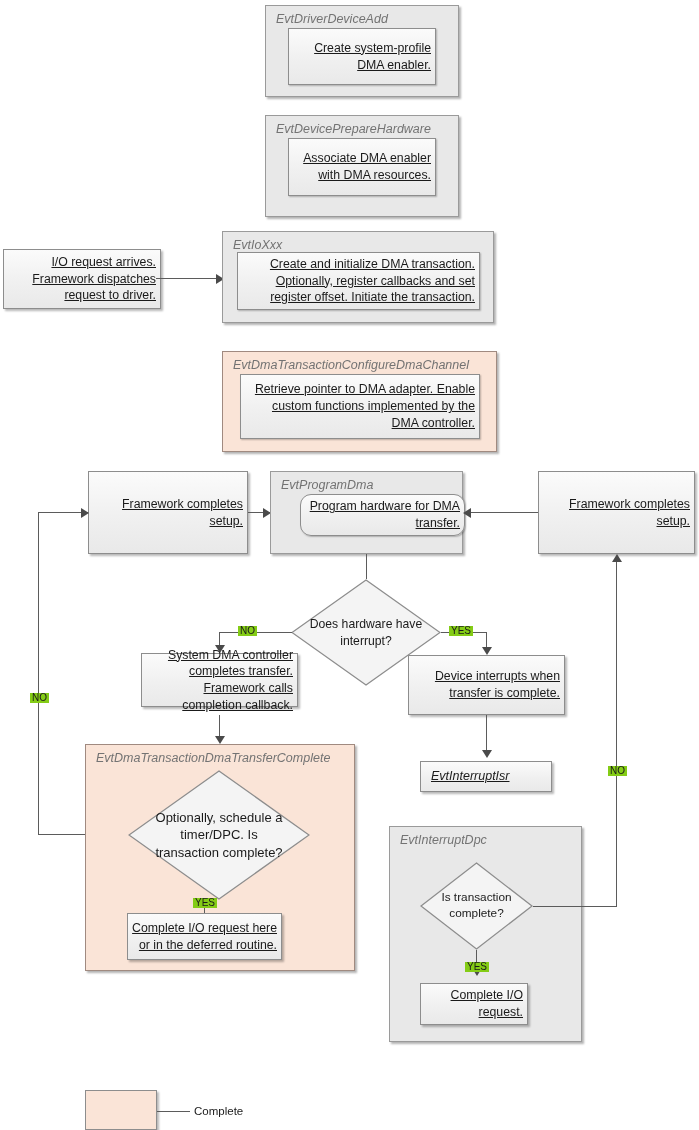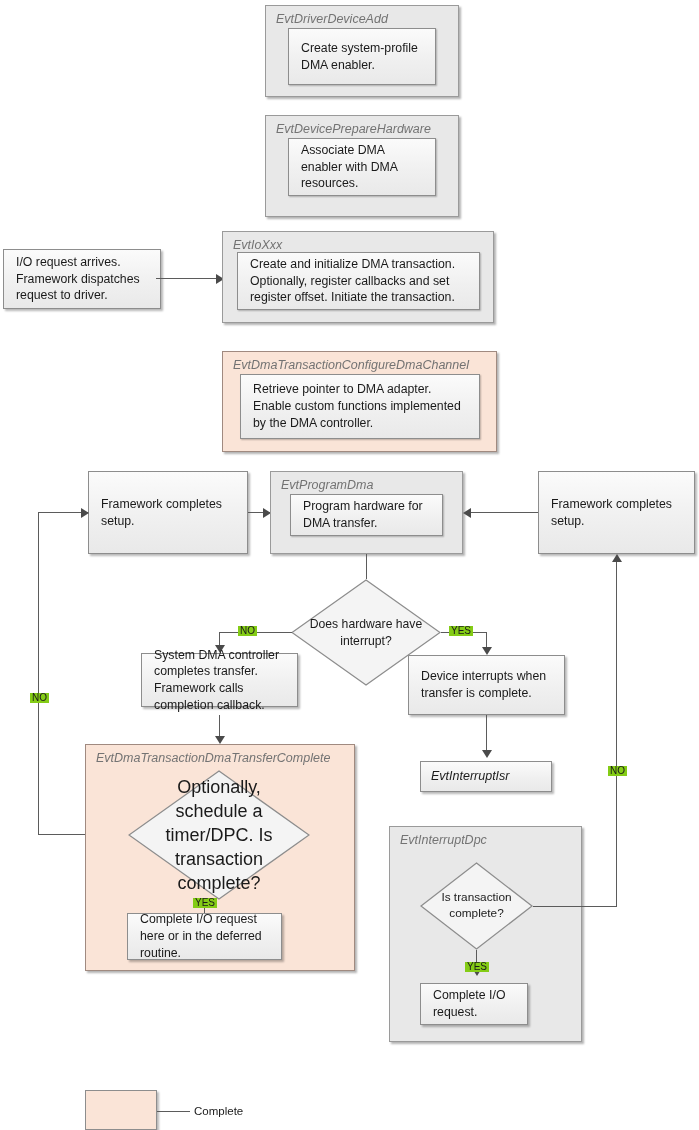--- a/index.html
+++ b/index.html
@@ -42,24 +42,25 @@
   
   .box {
     position: absolute;
     box-sizing: border-box;
     background: linear-gradient(to bottom, #fbfbfb 0%, #f0f0f0 55%, #e9e9e9 100%);
     border: 1px solid #8d8d8d;
     box-shadow: 1.5px 1.5px 2px rgba(0,0,0,0.28);
     display: flex;
     align-items: center;
     justify-content: center;
-    text-align: left;
+    text-align: right;
     font-size: 12.3px;
     line-height: 1.36;
-    padding: 2px 12px;
+    padding: 2px 4px;
+    text-decoration: underline;
   }
   .box.inner {
     box-shadow: 1px 1px 1.5px rgba(0,0,0,0.25);
   }
   .title-only {
     justify-content: flex-start;
     padding-left: 10px;
     font-style: italic;
     font-size: 12.5px;
   }
@@ -172,21 +173,21 @@
   <div class="box inner" style="left:240px; top:374px; width:240px; height:65px;">Retrieve pointer to DMA adapter. Enable custom functions implemented by the DMA controller.</div>
 
   <div class="box" style="left:88px; top:471px; width:160px; height:83px;">Framework completes setup.</div>
 
   <div class="hline" style="left:248px; top:512px; width:22px;"></div>
   <div class="arrow right" style="left:263px; top:508px;"></div>
 
   <div class="container" style="left:270px; top:471px; width:193px; height:83px;">
     <div class="container-title">EvtProgramDma</div>
   </div>
-  <div class="box inner" style="left:290px; top:494px; width:153px; height:42px;">Program hardware for DMA transfer.</div>
+  <div class="box inner" style="left:300px; top:494px; width:165px; height:42px;border-radius:11px;">Program hardware for DMA transfer.</div>
 
   <div class="box" style="left:538px; top:471px; width:157px; height:83px;">Framework completes setup.</div>
 
   <div class="hline" style="left:470px; top:512px; width:68px;"></div>
   <div class="arrow left" style="left:463px; top:508px;"></div>
 
   <div class="vline" style="left:38px; top:512px; height:323px;"></div>
   <div class="hline" style="left:38px; top:834px; width:90px;"></div>
   <div class="hline" style="left:38px; top:512px; width:50px;"></div>
   <div class="arrow right" style="left:81px; top:508px;"></div>
@@ -224,21 +225,21 @@
   <div class="box title-only" style="left:420px; top:761px; width:132px; height:31px;">EvtInterruptIsr</div>
 
   <div class="container optional" style="left:85px; top:744px; width:270px; height:227px;">
     <div class="container-title">EvtDmaTransactionDmaTransferComplete</div>
   </div>
 
   <div class="diamond" style="left:128px; top:770px; width:182px; height:130px;">
     <svg class="shape" viewBox="0 0 182 130" preserveAspectRatio="none">
       <polygon points="91,1 181,65 91,129 1,65" fill="#f4f4f4" stroke="#8d8d8d" stroke-width="1.3"></polygon>
     </svg>
-    <div class="dlabel" style="padding:0 26px; font-size:18px;">Optionally, schedule a timer/DPC.  Is transaction complete?</div>
+    <div class="dlabel" style="padding:0 26px; font-size:13px;">Optionally, schedule a timer/DPC.  Is transaction complete?</div>
   </div>
 
   <div class="vline" style="left:204px; top:900px; height:13px;"></div>
   <div class="edge-label" style="left:193px; top:898px;">YES</div>
 
   <div class="box" style="left:127px; top:913px; width:155px; height:47px;">Complete I/O request here or in the deferred routine.</div>
 
   <div class="container" style="left:389px; top:826px; width:193px; height:216px;">
     <div class="container-title">EvtInterruptDpc</div>
   </div>

